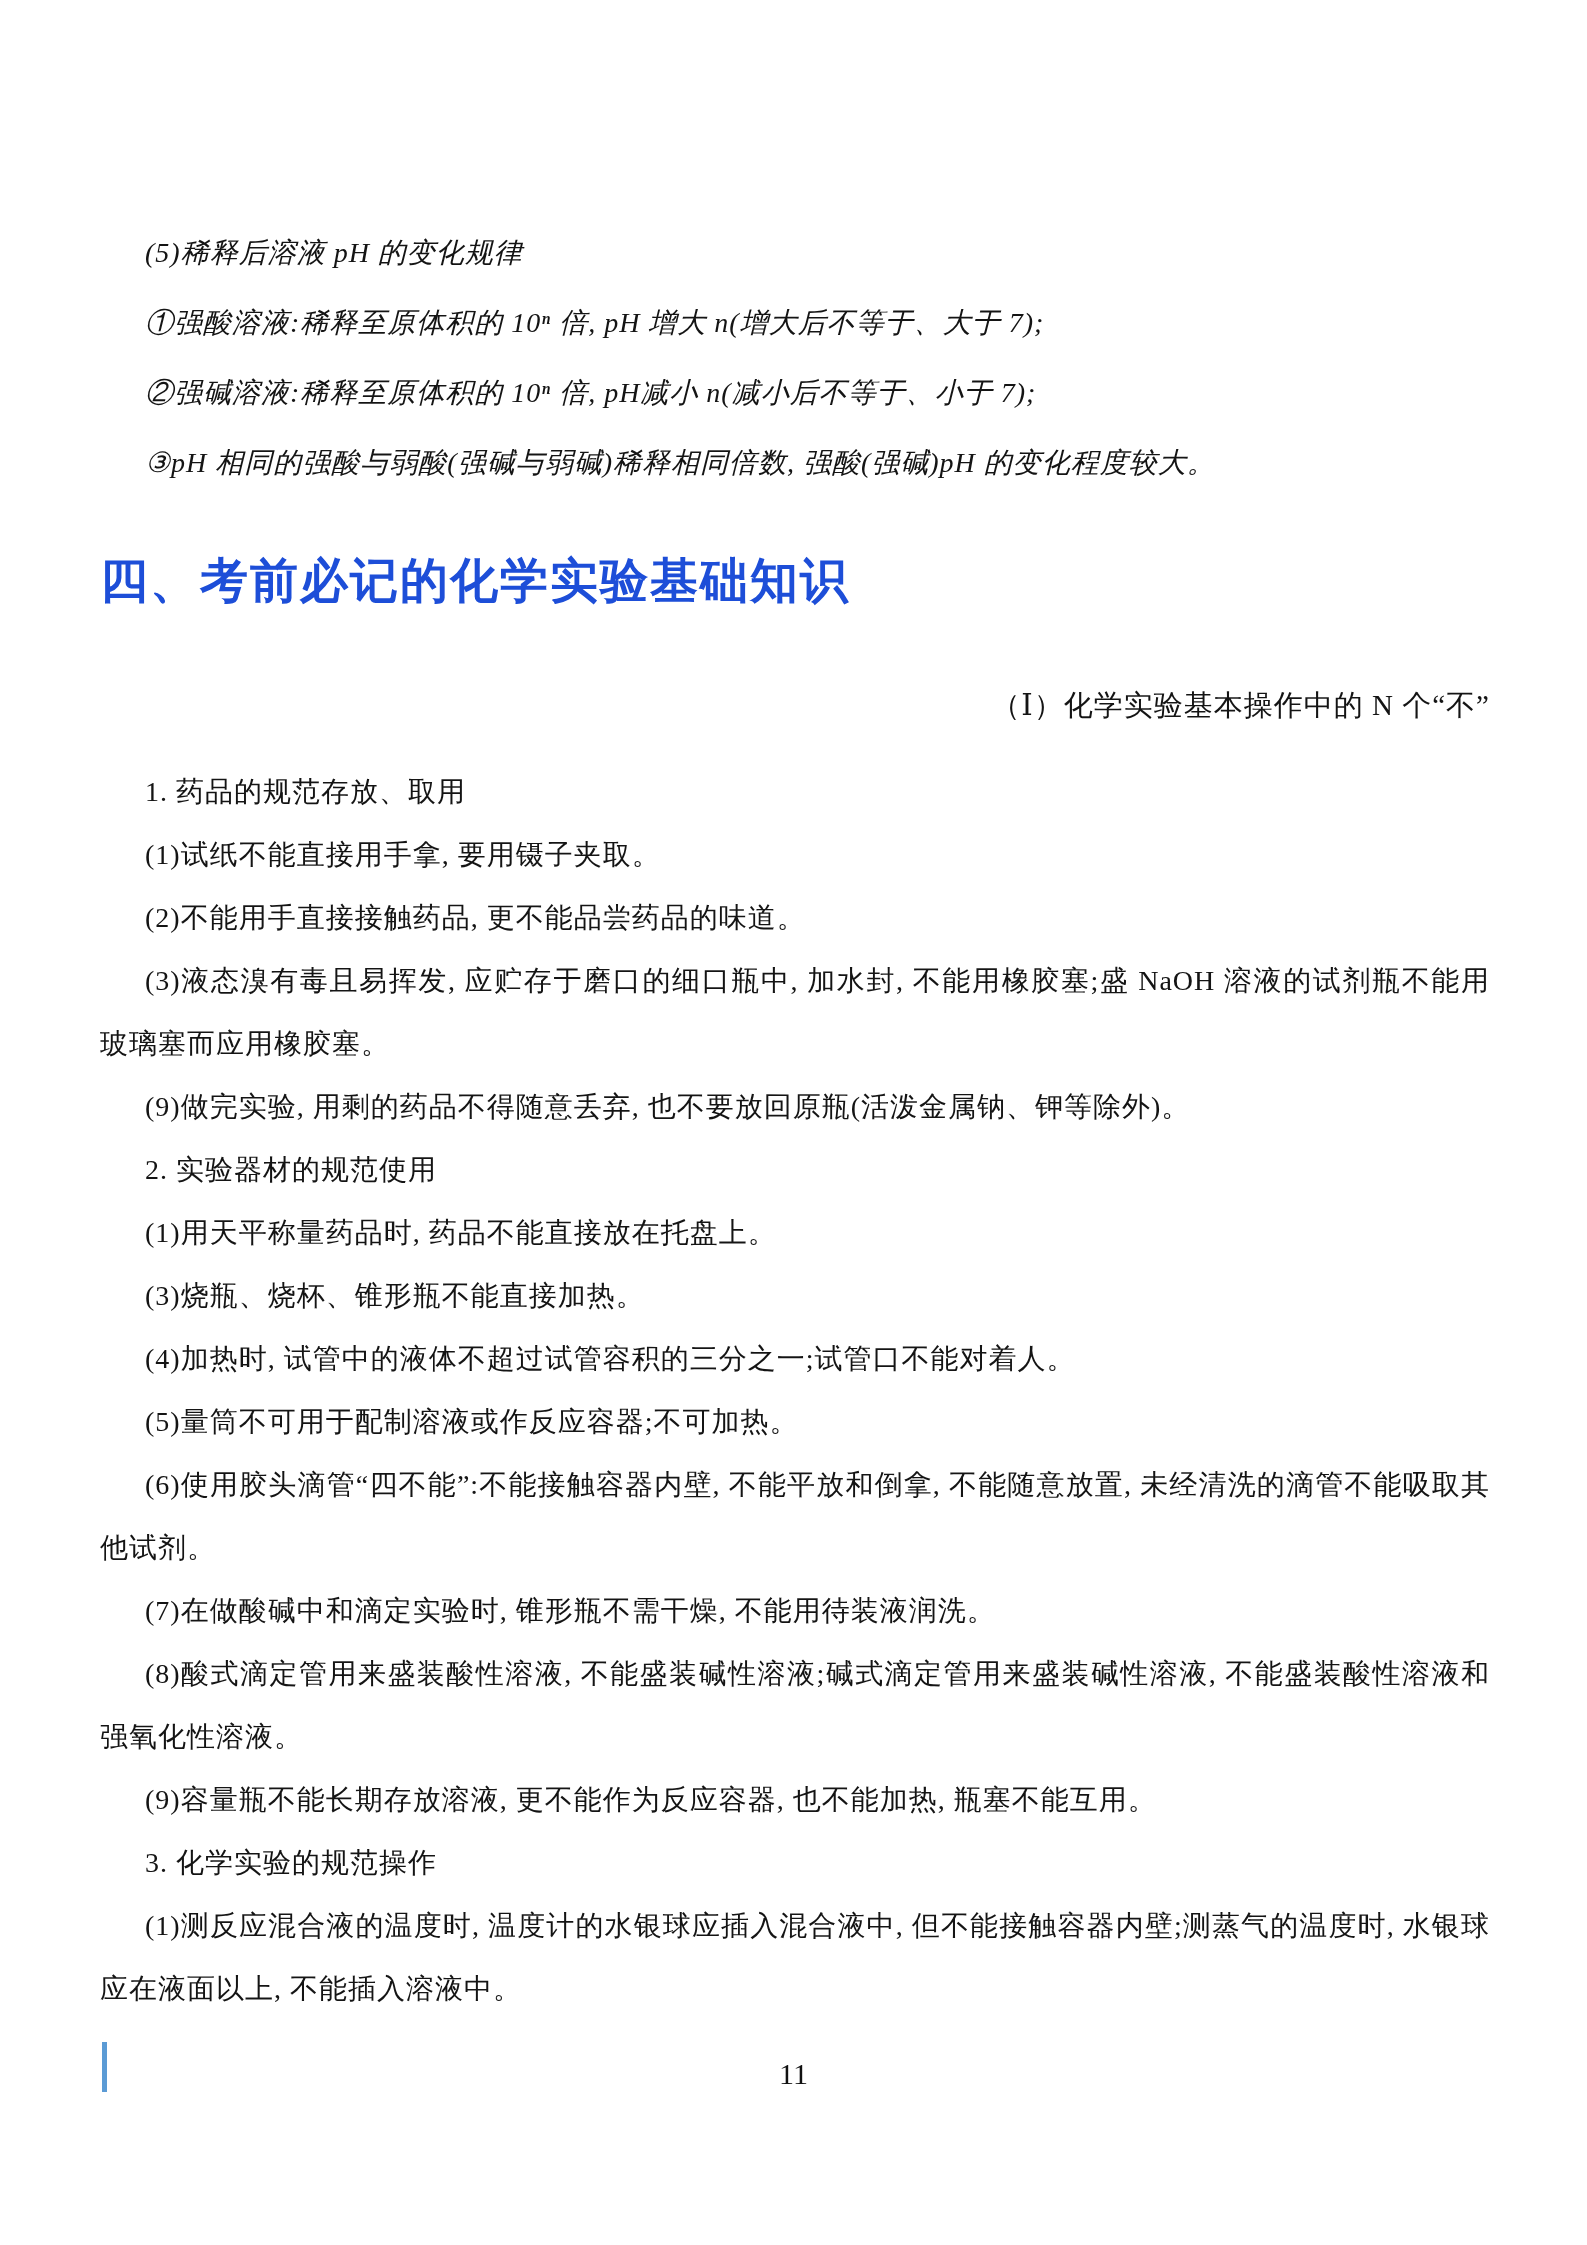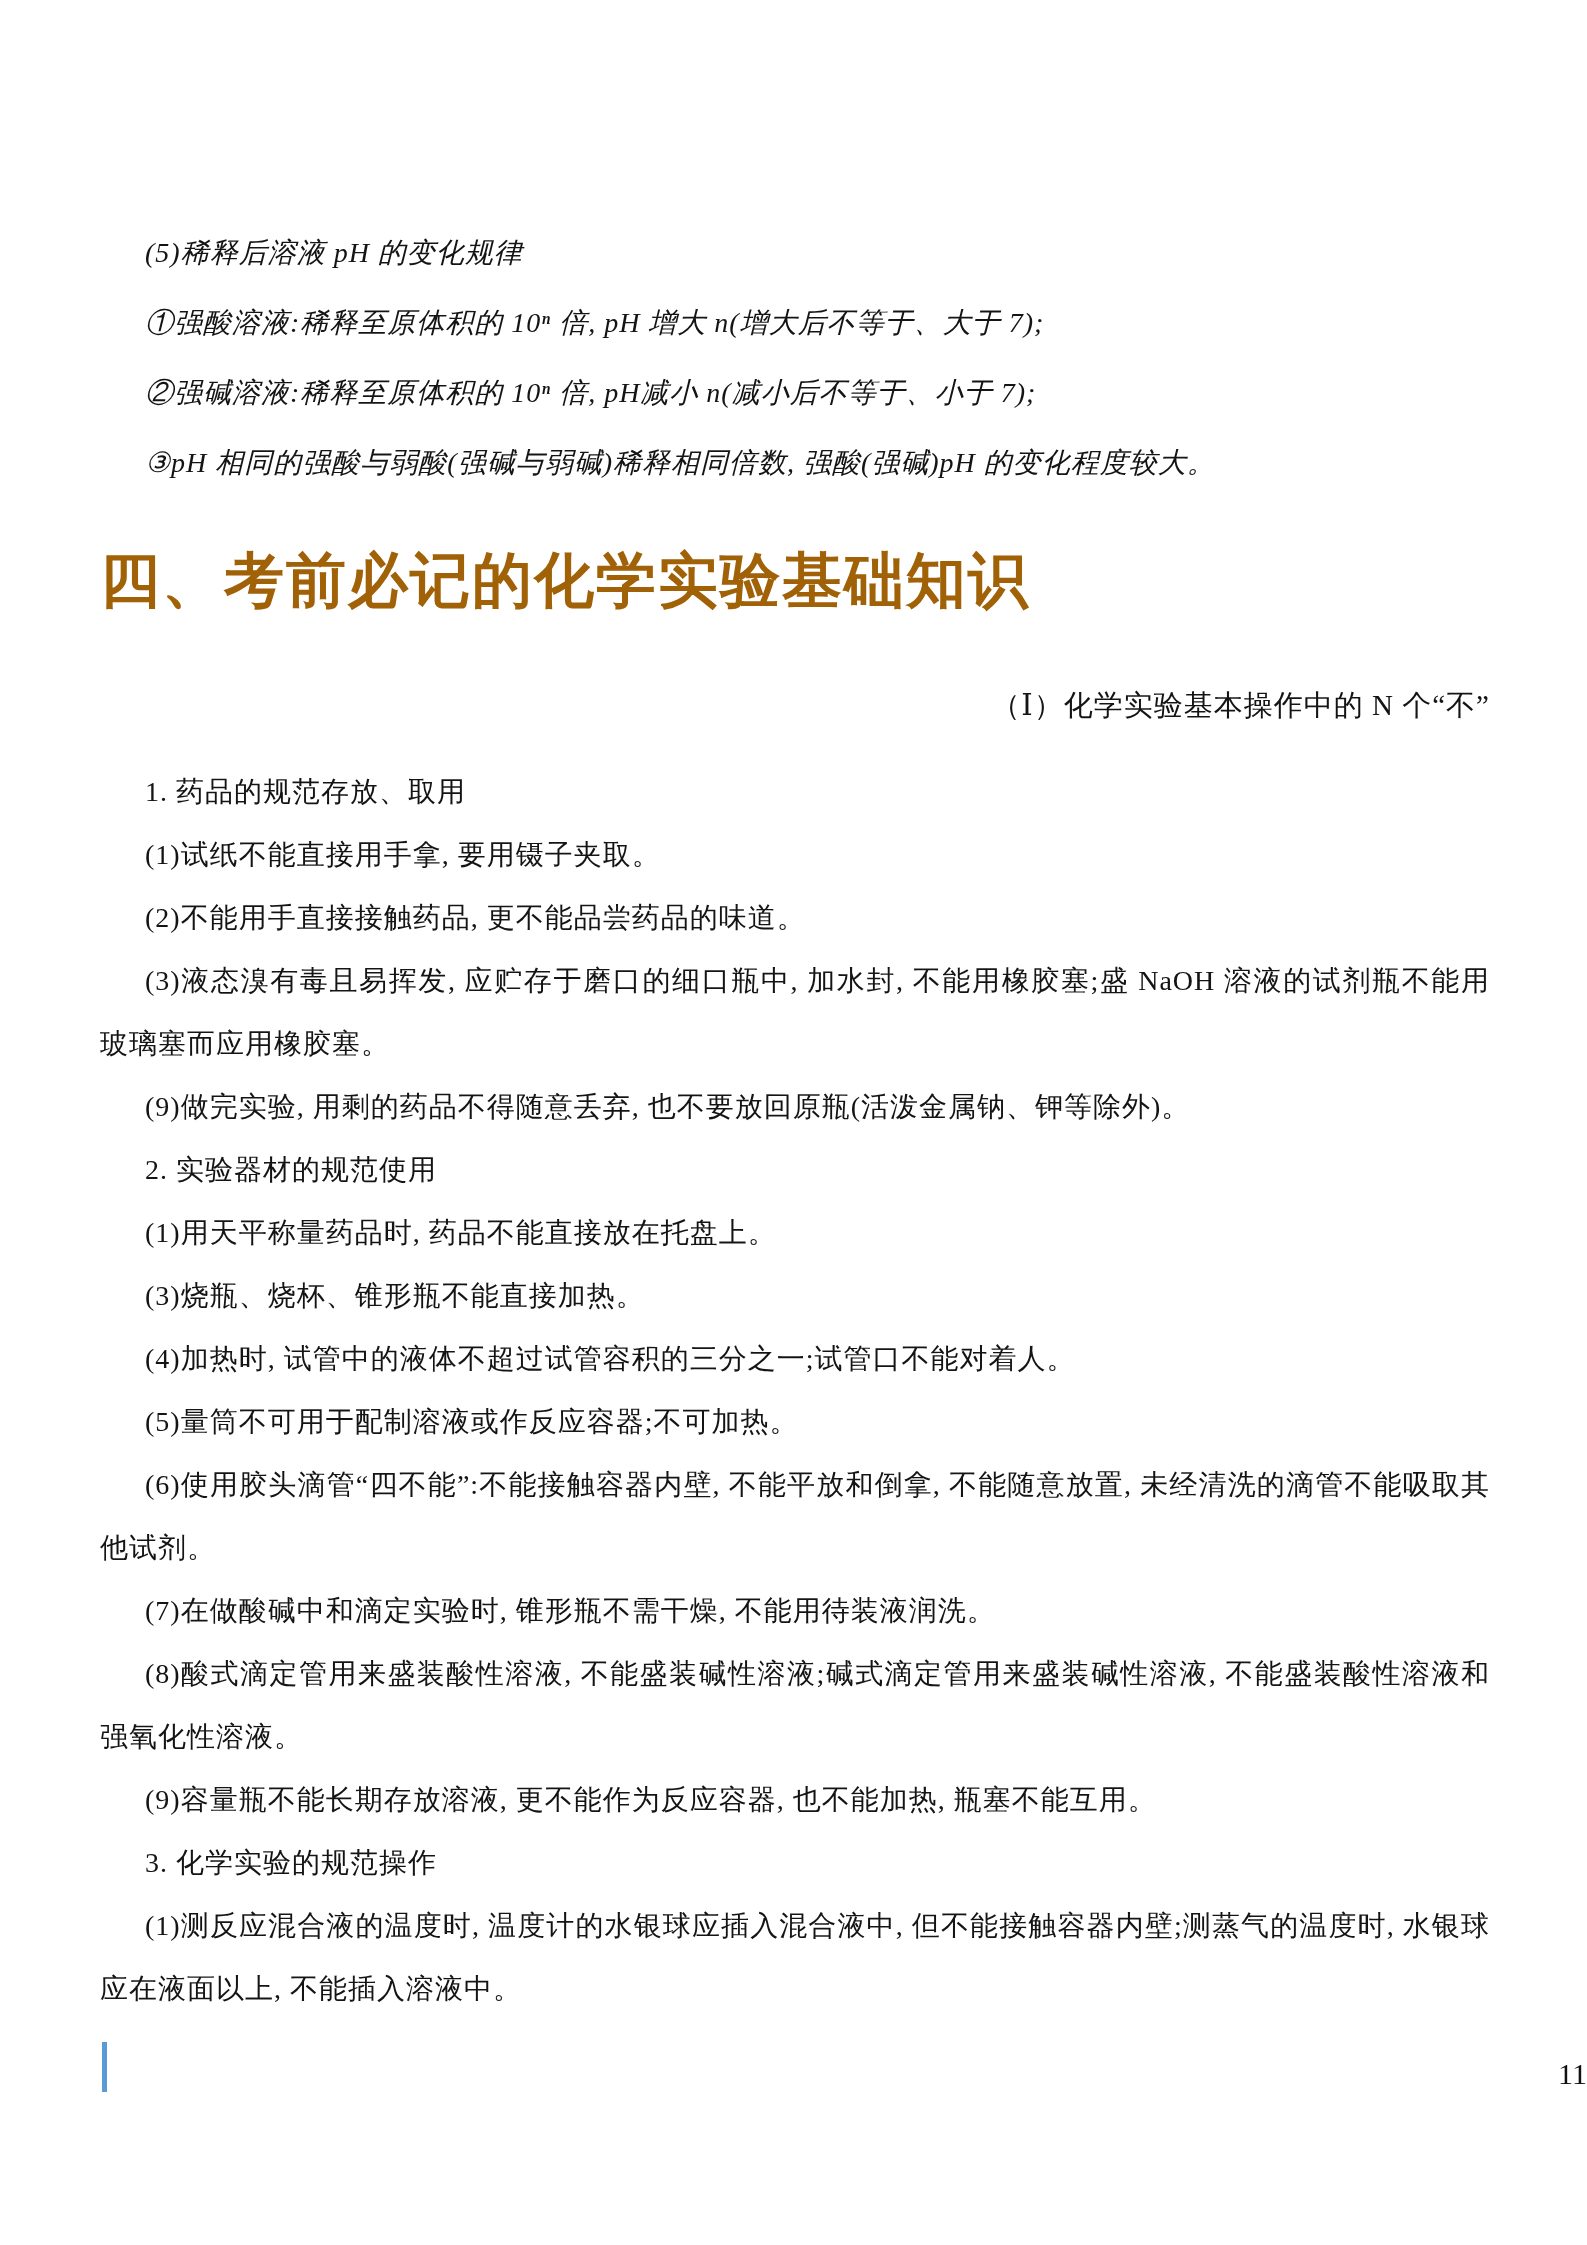--- a/index.html
+++ b/index.html
@@ -34,24 +34,24 @@
     padding-top: 218px;
     font-style: italic;
   }
   .top-block .para {
     line-height: 70px;
   }
   .chapter-heading {
     margin: 52px 0 10px 0;
     font-family: "Liberation Sans", "DejaVu Sans", sans-serif;
     font-weight: 700;
-    font-size: 60px;
+    font-size: 48px;
     line-height: 62px;
     letter-spacing: 2px;
-    color: #a16207;
+    color: #1d4ed8;
   }
   .sub-heading {
     margin: 76px 0 0 0;
     font-size: 29px;
     line-height: 34px;
     text-align: right;
     letter-spacing: 1px;
     color: #141414;
   }
   .body-block {
@@ -66,21 +66,21 @@
     top: 2042px;
     width: 5px;
     height: 50px;
     background: #5b9bd5;
   }
   .page-number {
     position: absolute;
     left: 0;
     right: 0;
     top: 2056px;
-    text-align: right;
+    text-align: center;
     font-size: 30px;
     line-height: 36px;
     color: #111111;
   }
 </style>
 </head>
 <body>
 
 <div class="page">
   <div class="doc">

